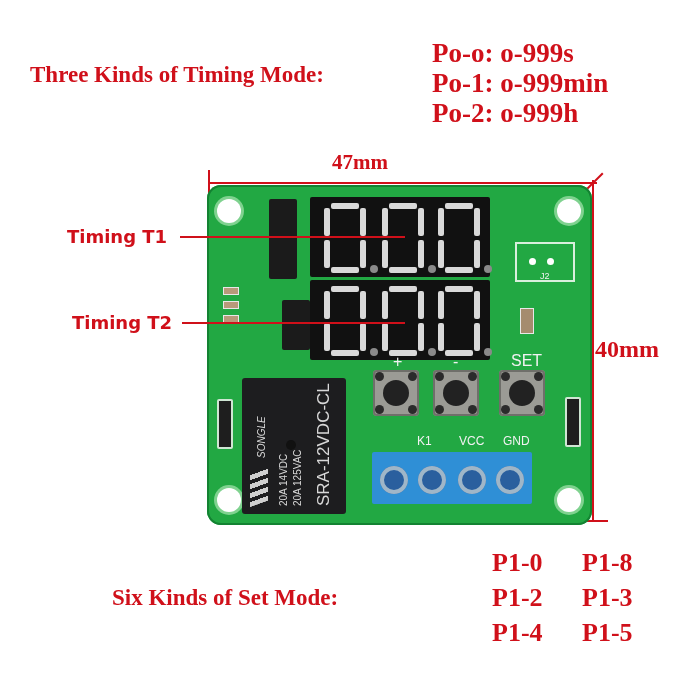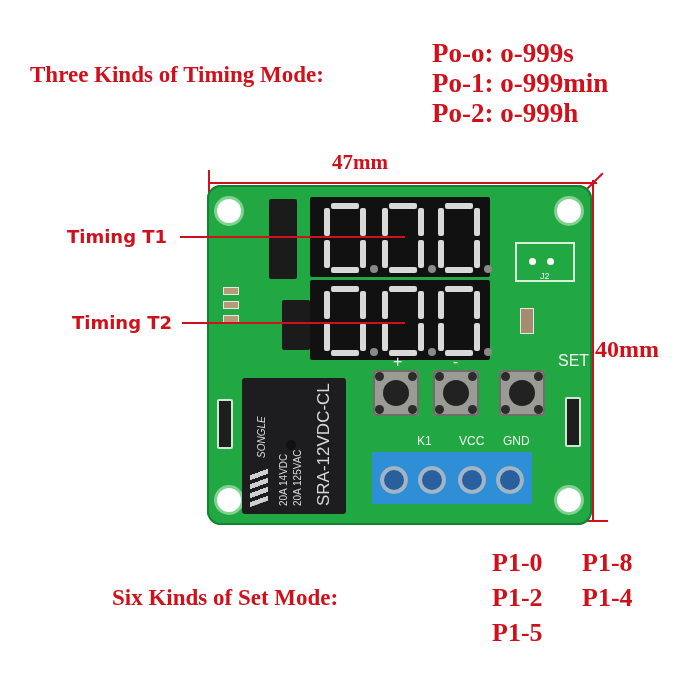--- a/index.html
+++ b/index.html
@@ -126,21 +126,21 @@
       <div class="seg" style="left:36px;top:5px;width:6px;height:28px;"></div>
       <div class="seg" style="left:0;top:37px;width:6px;height:28px;"></div>
       <div class="seg" style="left:36px;top:37px;width:6px;height:28px;"></div>
       <div class="seg" style="left:7px;top:64px;width:28px;height:6px;"></div>
       <div class="dp" style="left:46px;top:62px;"></div>
     </div>
   </div>
 
   <div class="silk" style="left:186px;top:168px;font-size:16px;">+</div>
   <div class="silk" style="left:246px;top:168px;font-size:16px;">-</div>
-  <div class="silk" style="left:304px;top:167px;font-size:16px;margin-left:47px;">SET</div>
+  <div class="silk" style="left:304px;top:167px;font-size:16px;">SET</div>
 
   <div class="btn-base" style="left:166px;top:185px;">
     <div class="btn-cap"></div>
     <div class="btn-leg" style="left:2px;top:2px;"></div>
       <div class="btn-leg" style="left:35px;top:2px;"></div>
     <div class="btn-leg" style="left:2px;top:35px;"></div>
       <div class="btn-leg" style="left:35px;top:35px;"></div>
   </div>
   <div class="btn-base" style="left:226px;top:185px;">
     <div class="btn-cap"></div>
@@ -181,15 +181,16 @@
 <div class="abs timing" style="left:67px;top:226px;text-align:center;">Timing T1</div>
 <div class="hline" style="left:180px;top:236px;width:225px;height:1.5px;"></div>
 <div class="abs timing" style="left:72px;top:312px;">Timing T2</div>
 <div class="hline" style="left:182px;top:322px;width:223px;height:1.5px;"></div>
 
 <div class="abs red setmodes">Six Kinds of Set Mode:</div>
 <div class="abs red p1grid">
   <div>P1-0</div>
   <div>P1-8</div>
   <div>P1-2</div>
+  <div>P1-3</div>
   <div>P1-4</div>
   <div>P1-5</div>
 </div>
 
 </body></html>

